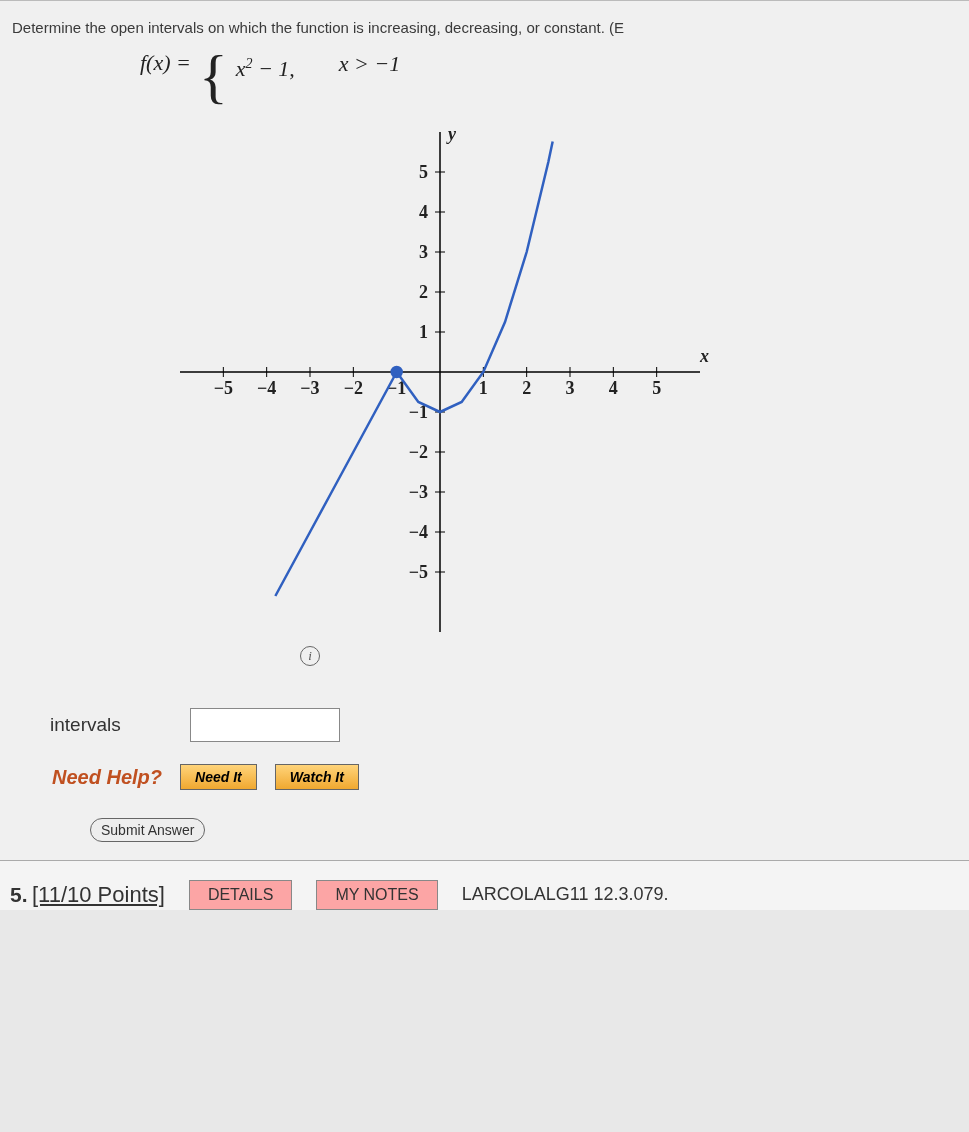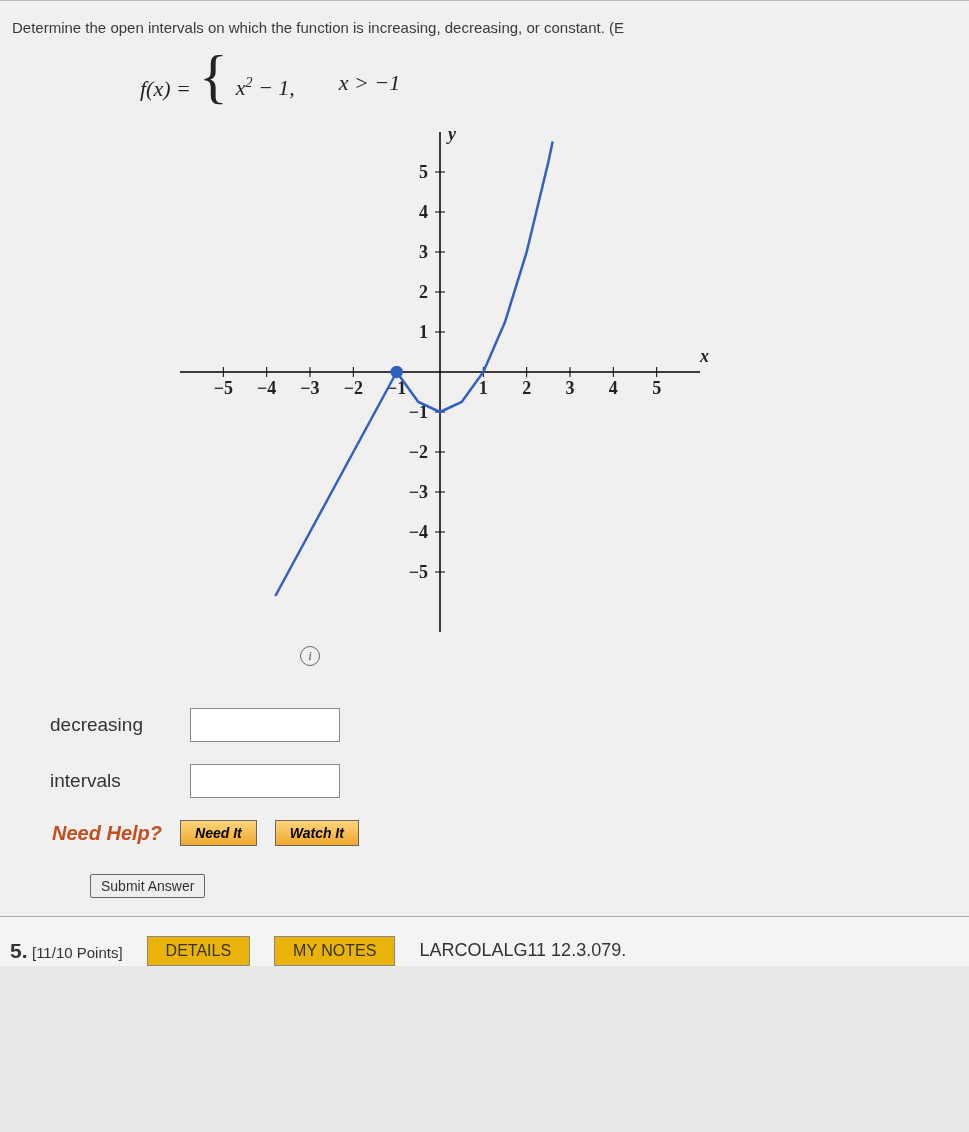--- a/index.html
+++ b/index.html
@@ -21,21 +21,21 @@
     color: #3a3a3a;
     padding: 8px 0 8px 2px;
   }
   .func {
     font-size: 22px;
     font-style: italic;
     font-family: 'Times New Roman', serif;
     color: #222;
     margin: 6px 0 10px 130px;
     display: flex;
-    align-items: flex-end;
+    align-items: flex-start;
     gap: 8px;
   }
   .brace {
     font-size: 60px;
     font-style: normal;
     line-height: 52px;
     font-family: 'Times New Roman', serif;
   }
   .pieces { line-height: 28px; }
   .piece { display: flex; gap: 18px; }
@@ -64,36 +64,36 @@
     border: 1px solid #666;
     cursor: pointer; color: #000;
   }
   .submit-btn {
     display: inline-block;
     margin: 0 0 18px 80px;
     padding: 3px 10px;
     font-size: 14px;
     background: #eee;
     border: 1px solid #666;
-    border-radius: 2px;
+    border-radius: 12px;
     cursor: pointer;
   }
   .nextq {
     border-top: 1px solid #aaa;
     padding: 18px 0 0 10px;
     background: #f4f4f4;
     display: flex; align-items: center; gap: 24px;
     height: 50px;
   }
   .qnum { font-size: 21px; font-weight: bold; }
   .nav-btn {
     padding: 5px 18px;
     font-size: 16px;
     border: 1px solid #888;
-    background: #eab308;
+    background: #fca5a5;
     cursor: pointer;
   }
   .srcref { font-size: 18px; color: #333; }
   .info-icon {
     position: relative;
     left: 290px;
     top: -30px;
     width: 20px; height: 20px;
     border: 1px solid #666; border-radius: 50%;
     font-style: italic; font-family: serif;
@@ -176,40 +176,36 @@
           <circle cx="236.66666666666669" cy="260" r="5" fill="#3060c0"></circle>
           <path d="M236.66666666666669 260 L258.3333333333333 290 L280 300 L301.66666666666663 290 L323.33333333333337 260 L345 210 L366.66666666666663 140 L388.33333333333337 50 L392.6666666666667 29.600000000000023 "></path>
         </g>
     </svg>
   </div>
 
   <div class="info-icon">i</div>
 
   <div class="answers">
     <div class="ans-row">
-      <div class="ans-label">decreasing</div>
-      <input class="ans-box" style="">
-    </div>
-    <div class="ans-row">
       <div class="ans-label">intervals</div>
       <input class="ans-box" style="">
     </div>
   </div>
 
   <div class="help-row">
     <span class="need-help">Need Help?</span>
     <span class="help-btn">Need It</span>
     <span class="help-btn">Watch It</span>
   </div>
 
   <span class="submit-btn">Submit Answer</span>
 
 </div>
 
 <div class="nextq">
   <span>
     <span class="qnum">5.</span>
-    <span style="font-size:15px;">[11/10 Points]</span>
+    <span style="font-size:22px;text-decoration:underline;">[11/10 Points]</span>
   </span>
   <span class="nav-btn">DETAILS</span>
   <span class="nav-btn">MY NOTES</span>
   <span class="srcref">LARCOLALG11 12.3.079.</span>
 </div>
 
 </body></html>

